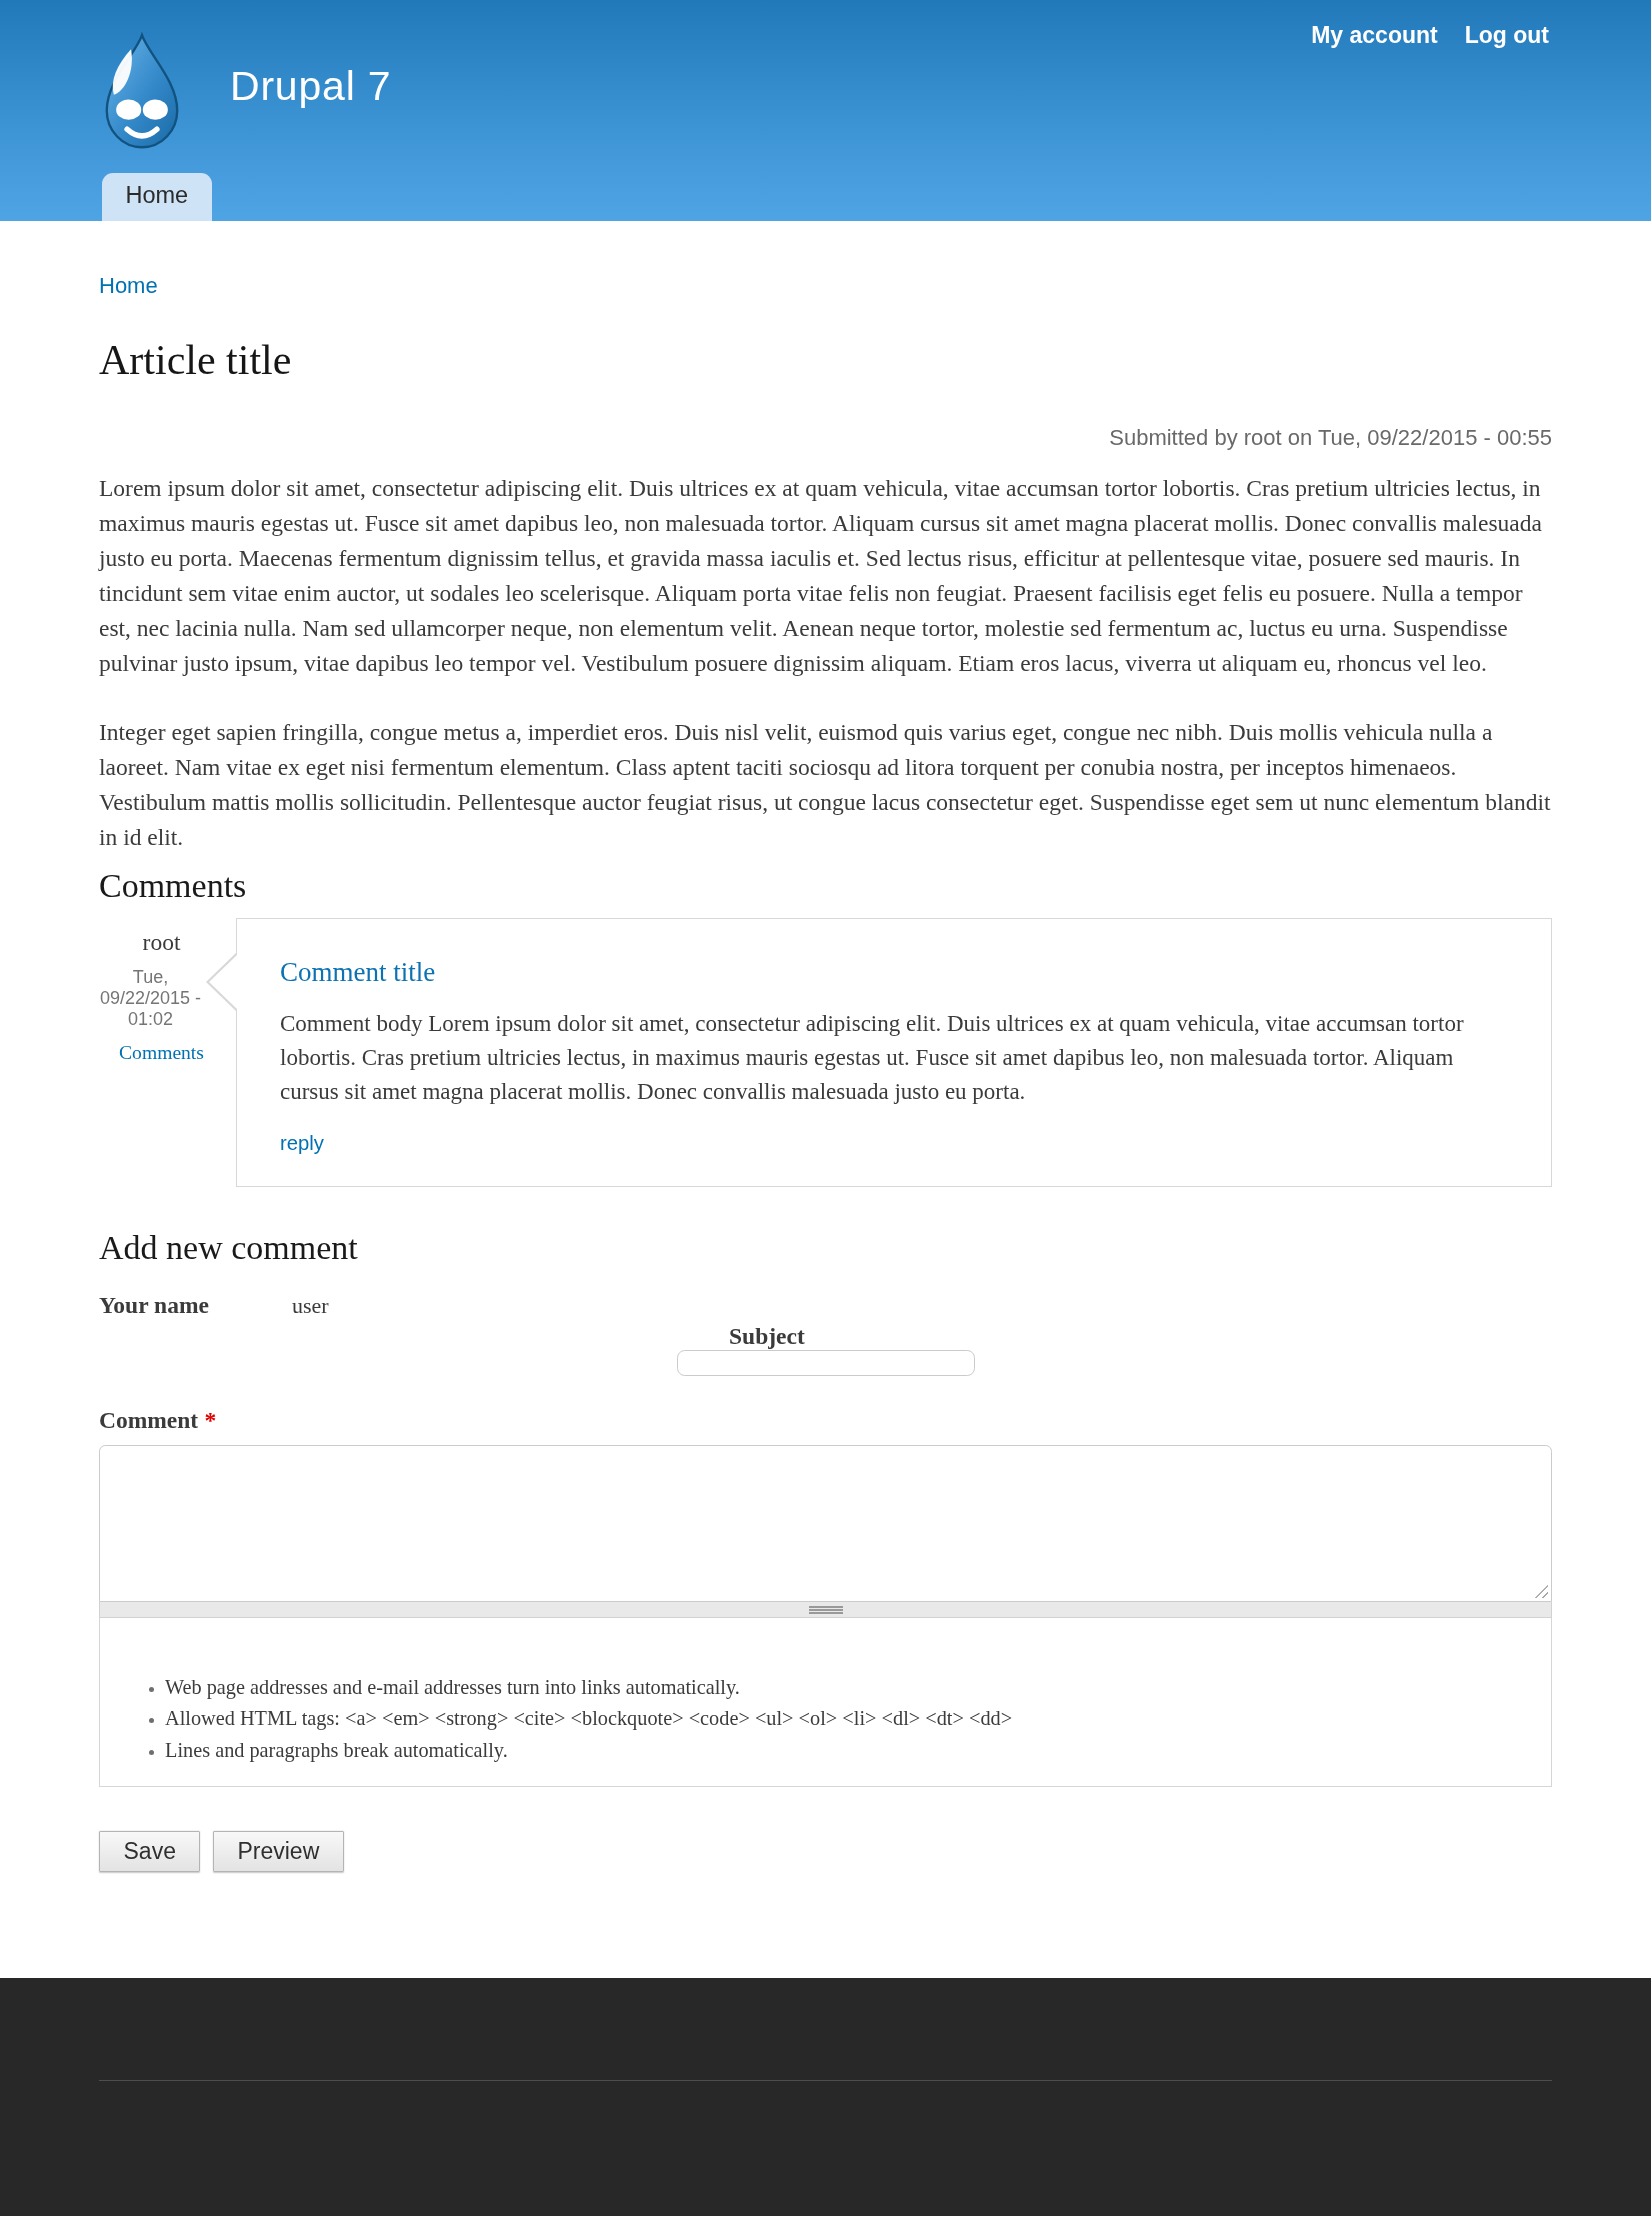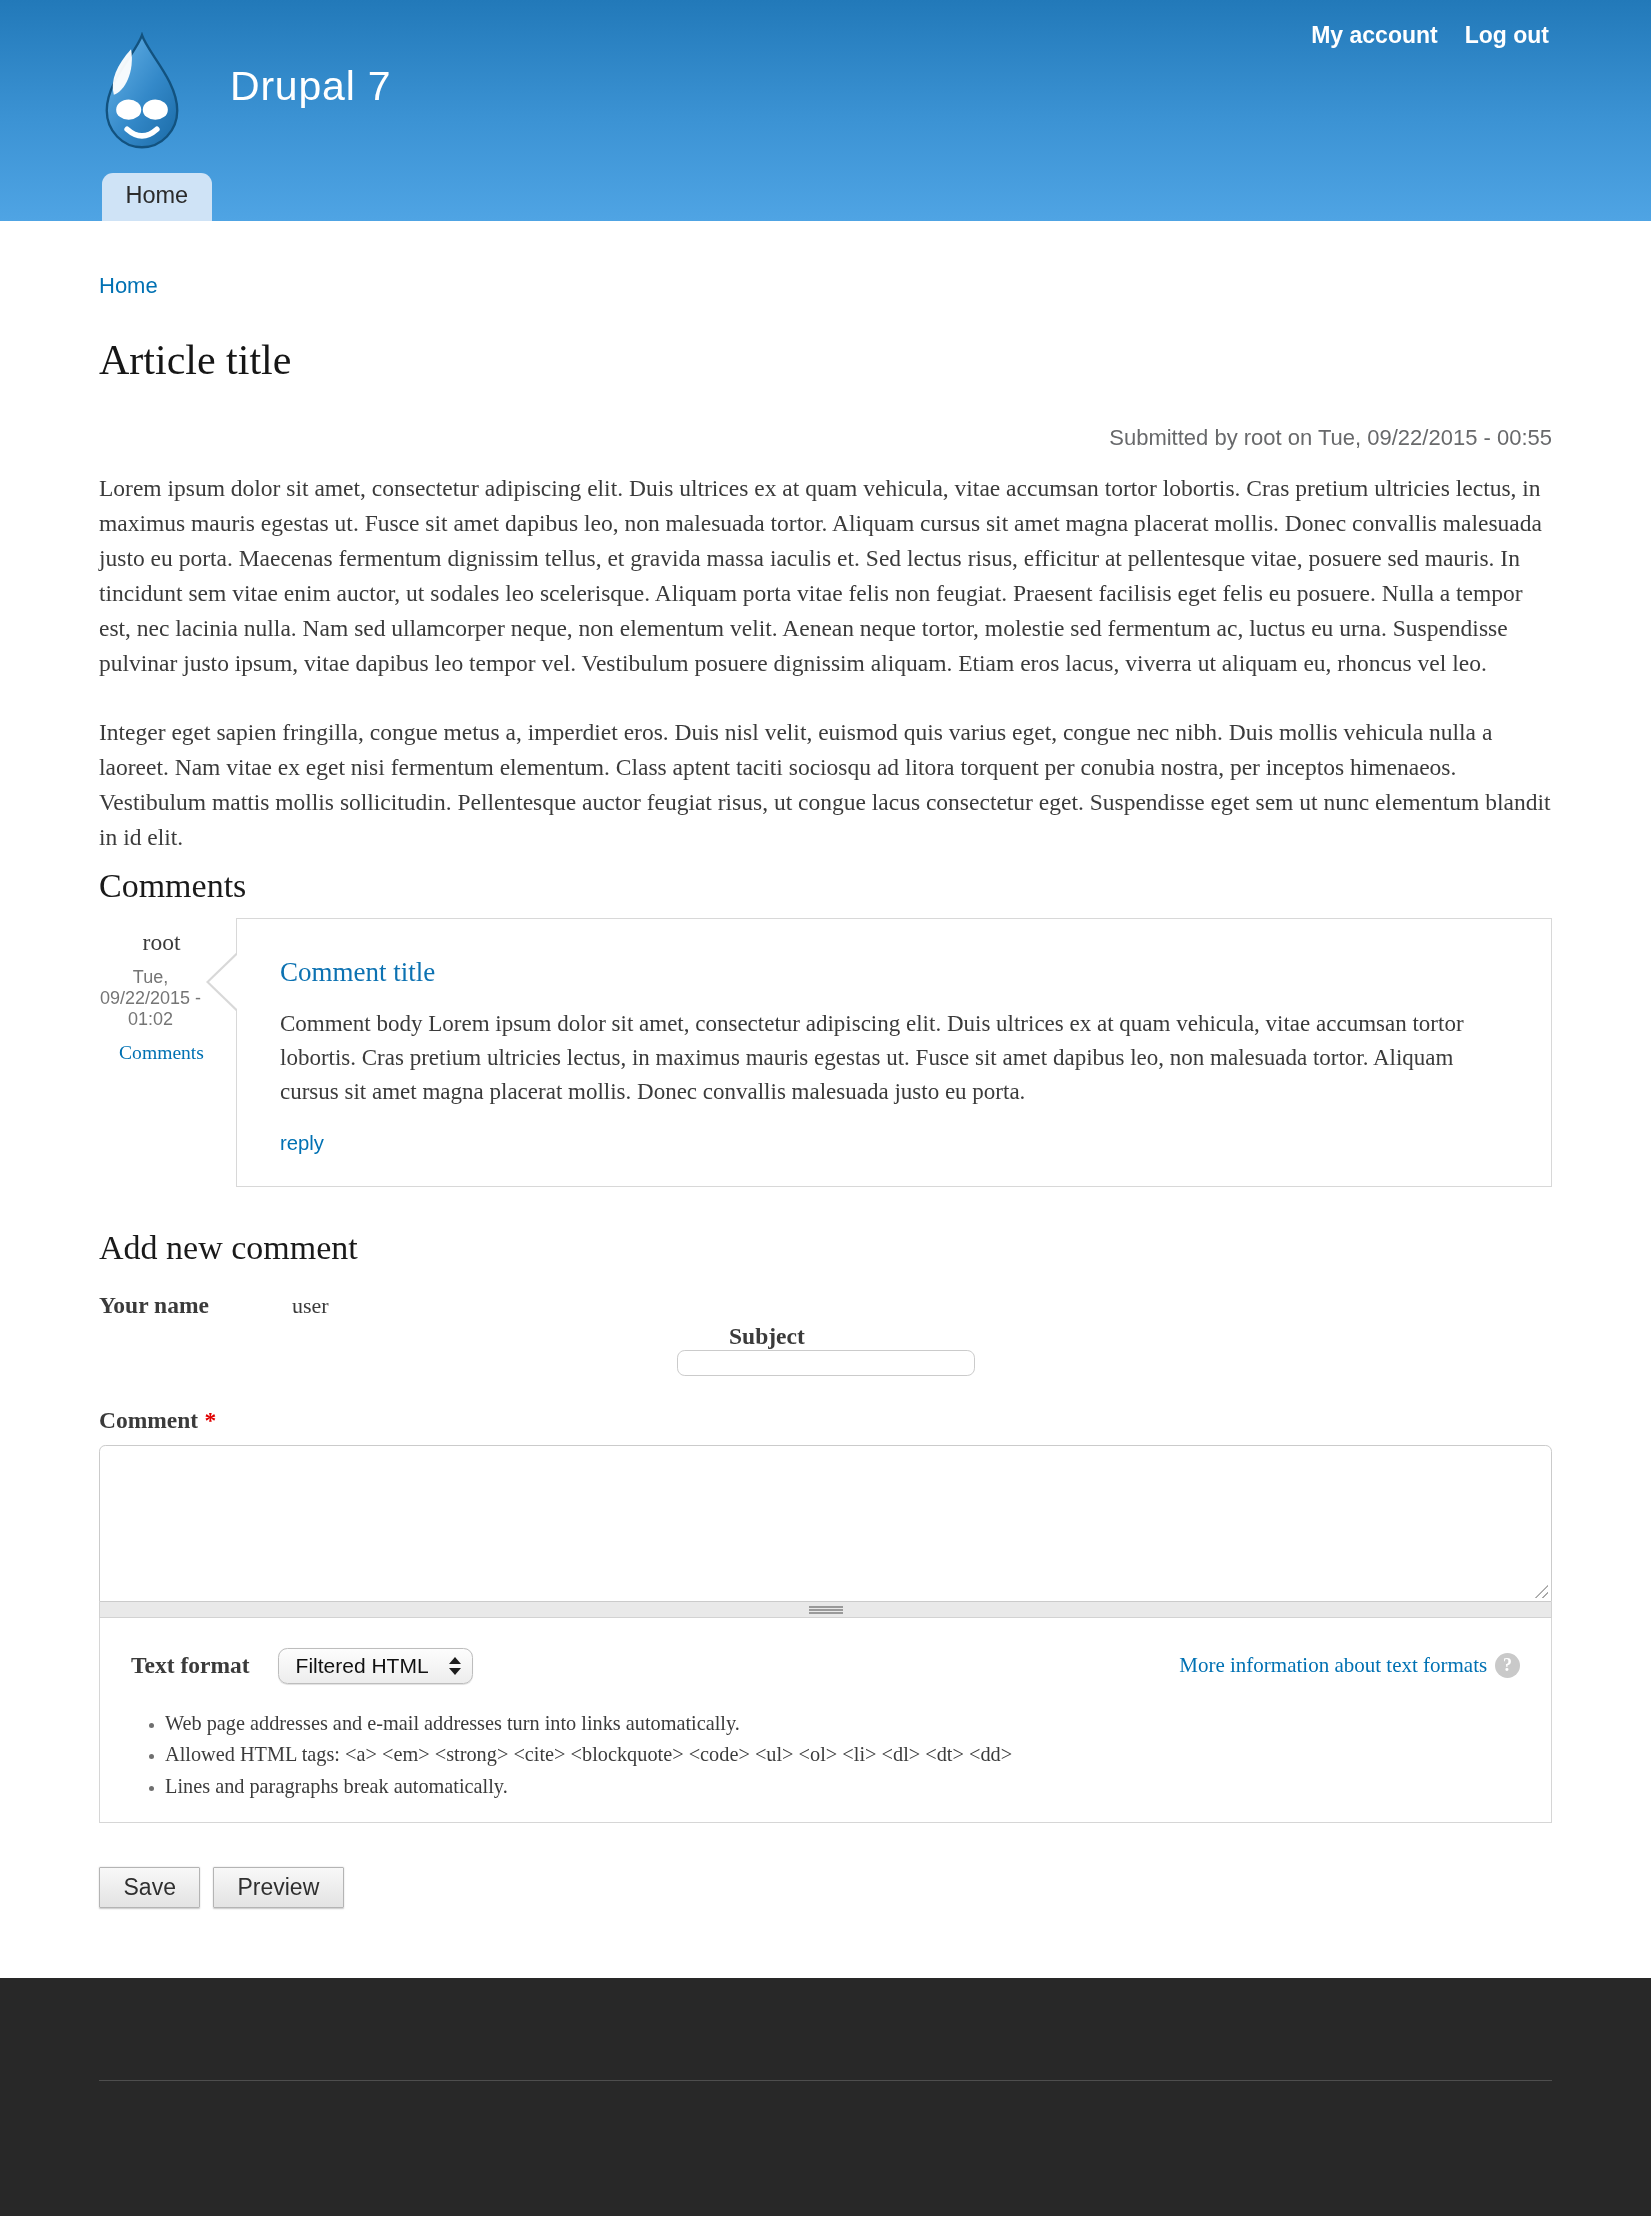--- a/index.html
+++ b/index.html
@@ -215,34 +215,20 @@
 
     <div class="textarea-wrap">
       <textarea class="comment-textarea" style=""></textarea>
       <span class="resize-corner"></span>
     </div>
     <div class="grippie">
       <span class="grippie-lines"></span>
     </div>
 
     <div class="filter-wrapper">
-      <div class="filter-row">
-        <span class="filter-label">Text format</span>
-        <div class="select-box">
-          <span class="select-value">Filtered HTML</span>
-          <span class="stepper">
-            <span class="step-up"></span>
-              <span class="step-down"></span>
-          </span>
-        </div>
-        <span class="filter-help">
-          <a href="#" class="more-info">More information about text formats</a>
-          <a href="#" class="help-icon">?</a>
-        </span>
-      </div>
       <ul class="tips">
         <li>Web page addresses and e-mail addresses turn into links automatically.</li>
         <li>Allowed HTML tags: &lt;a&gt; &lt;em&gt; &lt;strong&gt; &lt;cite&gt; &lt;blockquote&gt; &lt;code&gt; &lt;ul&gt; &lt;ol&gt; &lt;li&gt; &lt;dl&gt; &lt;dt&gt; &lt;dd&gt;</li>
         <li>Lines and paragraphs break automatically.</li>
       </ul>
     </div>
 
     <div class="form-actions">
       <button type="button" class="button">Save</button>
       <button type="button" class="button">Preview</button>

